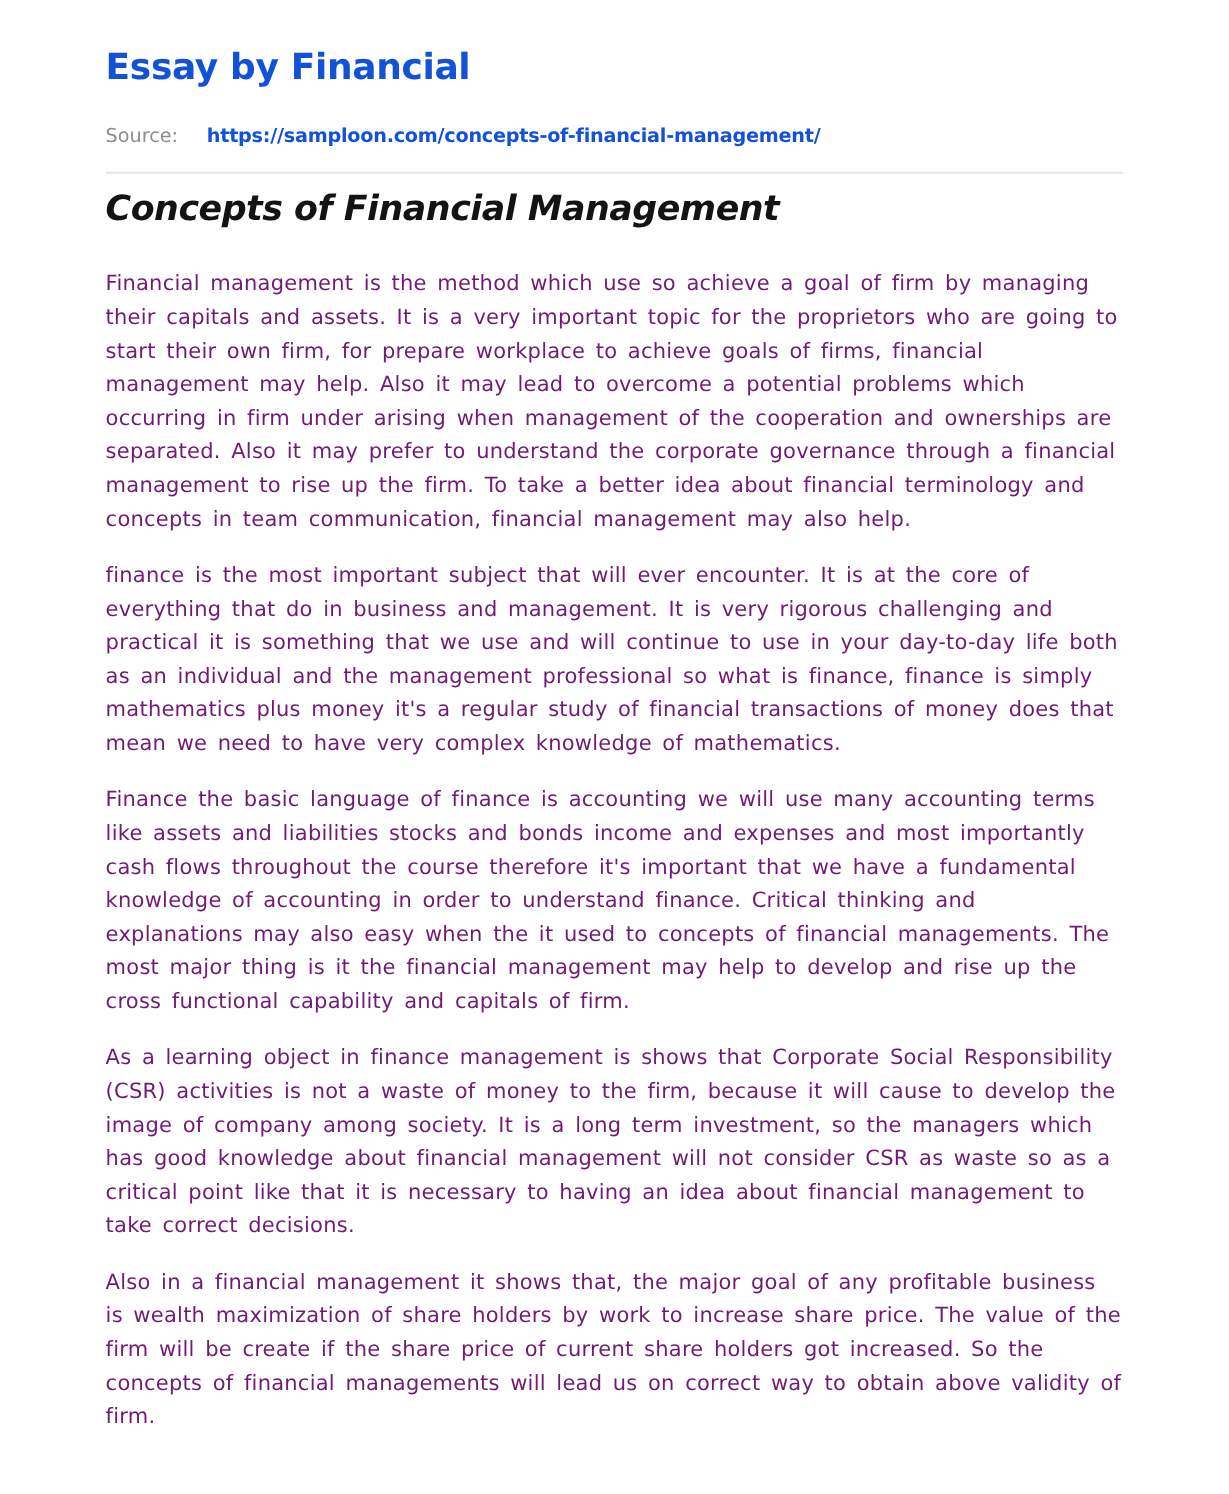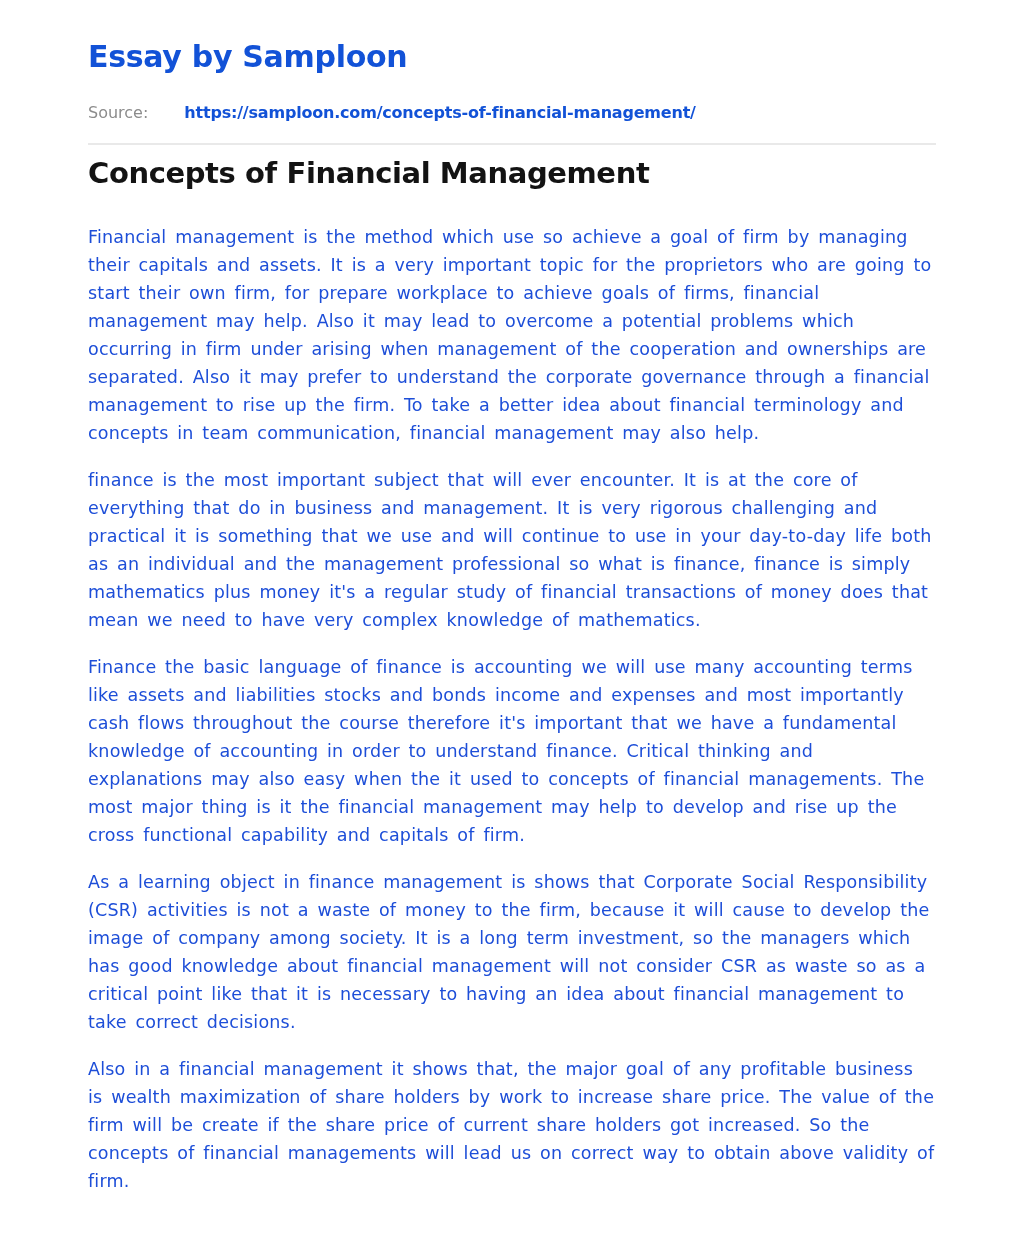--- a/index.html
+++ b/index.html
@@ -28,21 +28,21 @@
     color: #1252d7;
   }
   .source-line {
     margin: 0 0 19px 0;
     font-size: 16px;
     line-height: 1.3;
   }
   .source-label {
     color: #8c8c8c;
     font-weight: 400;
-    margin-right: 12px;
+    margin-right: 0;
   }
   .source-url {
     color: #1252d7;
     font-weight: 700;
     text-decoration: none;
     cursor: pointer;
     letter-spacing: -0.2px;
     margin-left: 24px;
   }
   .divider {
@@ -50,38 +50,39 @@
     border-top: 2px solid #e9e9e9;
     margin: 0 0 12px 0;
   }
   .essay-title {
     margin: 0 0 33px 0;
     font-size: 29px;
     line-height: 1.15;
     font-weight: 800;
     letter-spacing: -0.4px;
     color: #131313;
+    font-style: italic;
   }
   .para {
     margin: 0 0 19px 0;
     font-size: 17.5px;
     line-height: 28px;
     font-weight: 400;
-    color: #1d4ed8;
+    color: #701a75;
     letter-spacing: 0.2px;
     word-spacing: 3px;
     text-align: left;
   }
 </style>
 </head>
 <body>
 
 <div class="page">
 
-  <h1 class="brand-heading">Essay by Samploon</h1>
+  <h1 class="brand-heading">Essay by Financial</h1>
 
   <div class="source-line">
     <span class="source-label">Source:</span><a class="source-url">https://samploon.com/concepts-of-financial-management/</a>
   </div>
 
   <hr class="divider">
 
   <h2 class="essay-title">Concepts of Financial Management</h2>
 
   <p class="para">Financial management is the method which use so achieve a goal of firm by managing their capitals and assets. It is a very important topic for the proprietors who are going to start their own firm, for prepare workplace to achieve goals of firms, financial management may help. Also it may lead to overcome a potential problems which occurring in firm under arising when management of the cooperation and ownerships are separated. Also it may prefer to understand the corporate governance through a financial management to rise up the firm. To take a better idea about financial terminology and concepts in team communication, financial management may also help.</p>

